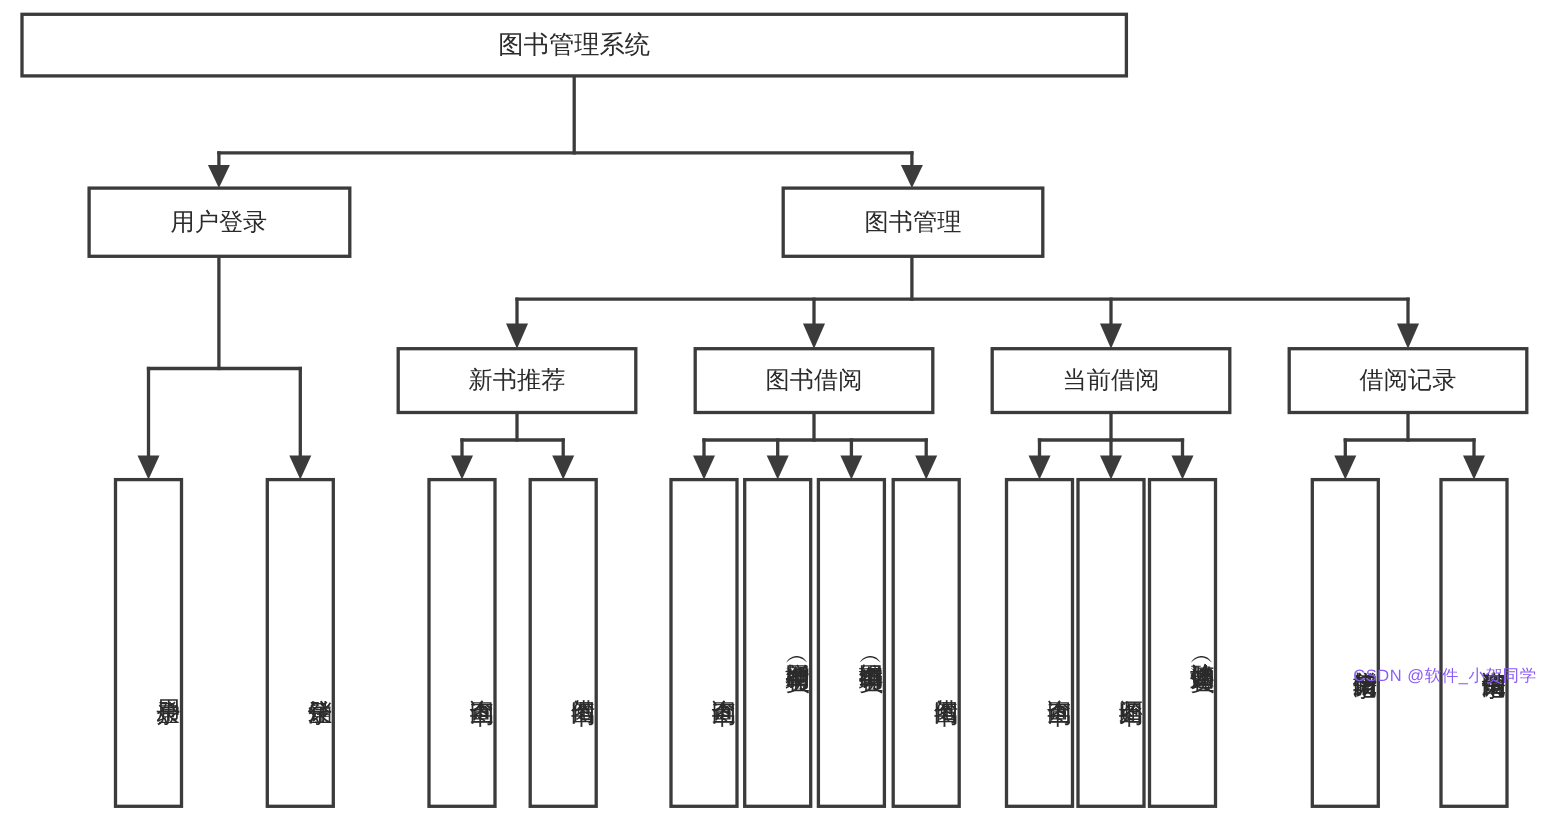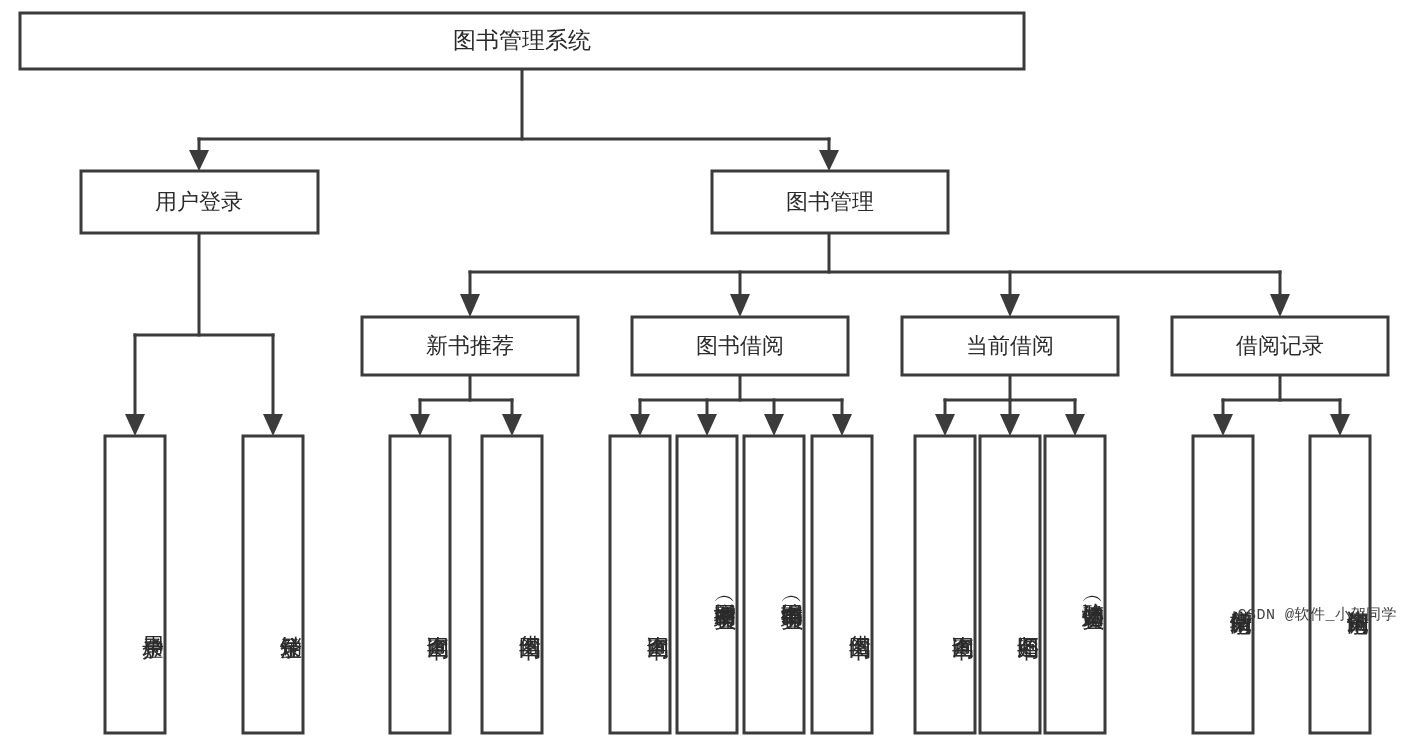--- a/index.html
+++ b/index.html
@@ -6,22 +6,22 @@
   body{width:1405px;height:747px;font-family:"Liberation Sans","DejaVu Sans",sans-serif;overflow:hidden;}
   #diagram-root{position:relative;width:1405px;height:628px;background:#fff;}
   svg#tree{position:absolute;left:0;top:0;width:1405px;height:747px;}
   .node-box{fill:#ffffff;stroke:#3b3b3b;stroke-width:3;}
   .edge{stroke:#3b3b3b;stroke-width:3;fill:none;stroke-linecap:square;}
   .arrow-head{fill:#3b3b3b;}
   .node-label{font-family:"Liberation Sans","DejaVu Sans",sans-serif;font-size:22px;fill:#2b2b2b;text-anchor:middle;dominant-baseline:middle;}
   .node-label-root{font-size:23px;}
   .vlabel{position:absolute;writing-mode:vertical-rl;text-orientation:upright;font-size:22px;color:#2b2b2b;line-height:1.06;letter-spacing:1px;white-space:nowrap;
           font-family:"Liberation Sans","DejaVu Sans",sans-serif;display:flex;align-items:flex-start;justify-content:center;}
-  #watermark{position:absolute;right:8px;bottom:4px;font-size:15px;color:#404040;letter-spacing:.5px;
-             font-family:Liberation Mono, monospace;margin-left:40px;}
+  #watermark{position:absolute;right:8px;bottom:4px;font-size:15px;color:#8b5cf6;letter-spacing:.5px;
+             font-family:Liberation Sans, sans-serif;margin-left:40px;}
 </style>
 </head>
 <body>
 
 <div id="diagram-root">
 
   <svg id="tree" viewBox="0 0 1405 747">
     <defs></defs>
 
     <g>

